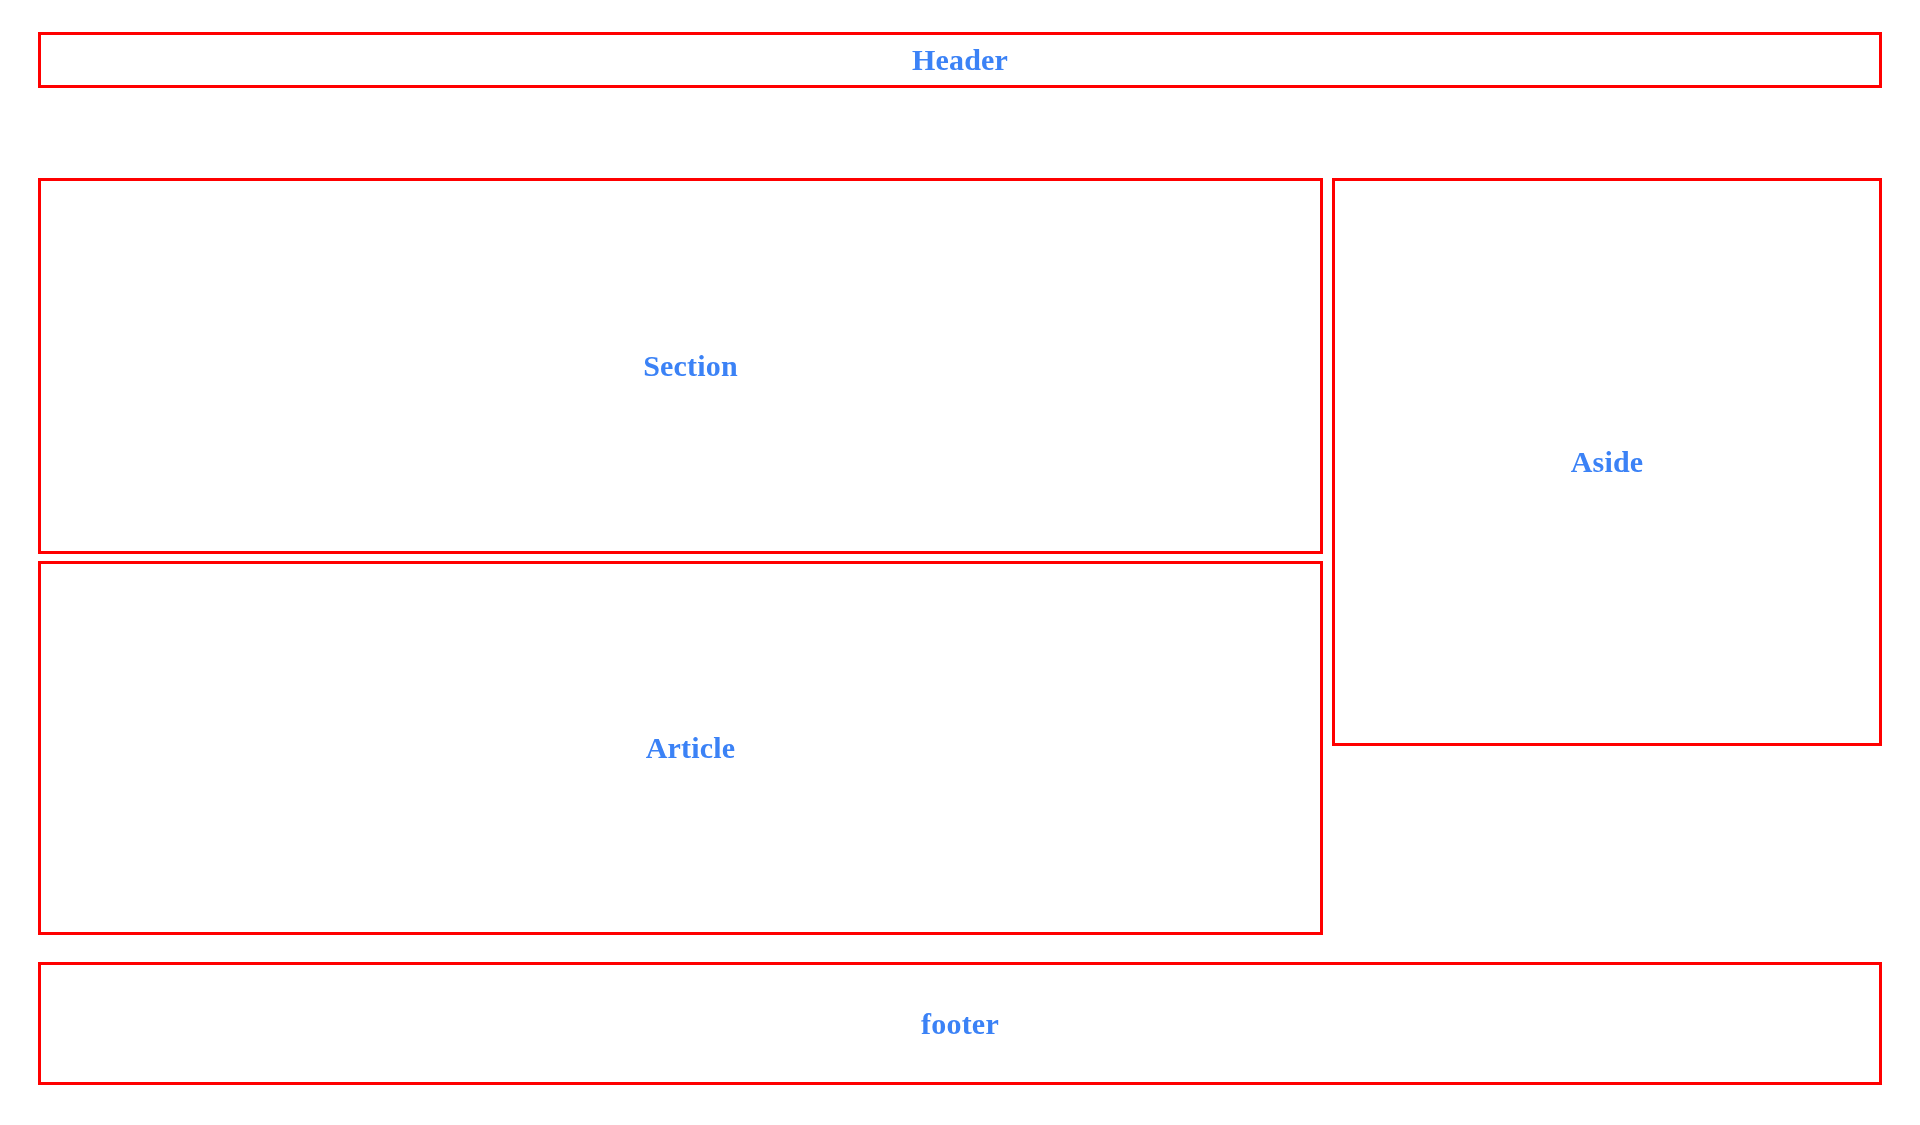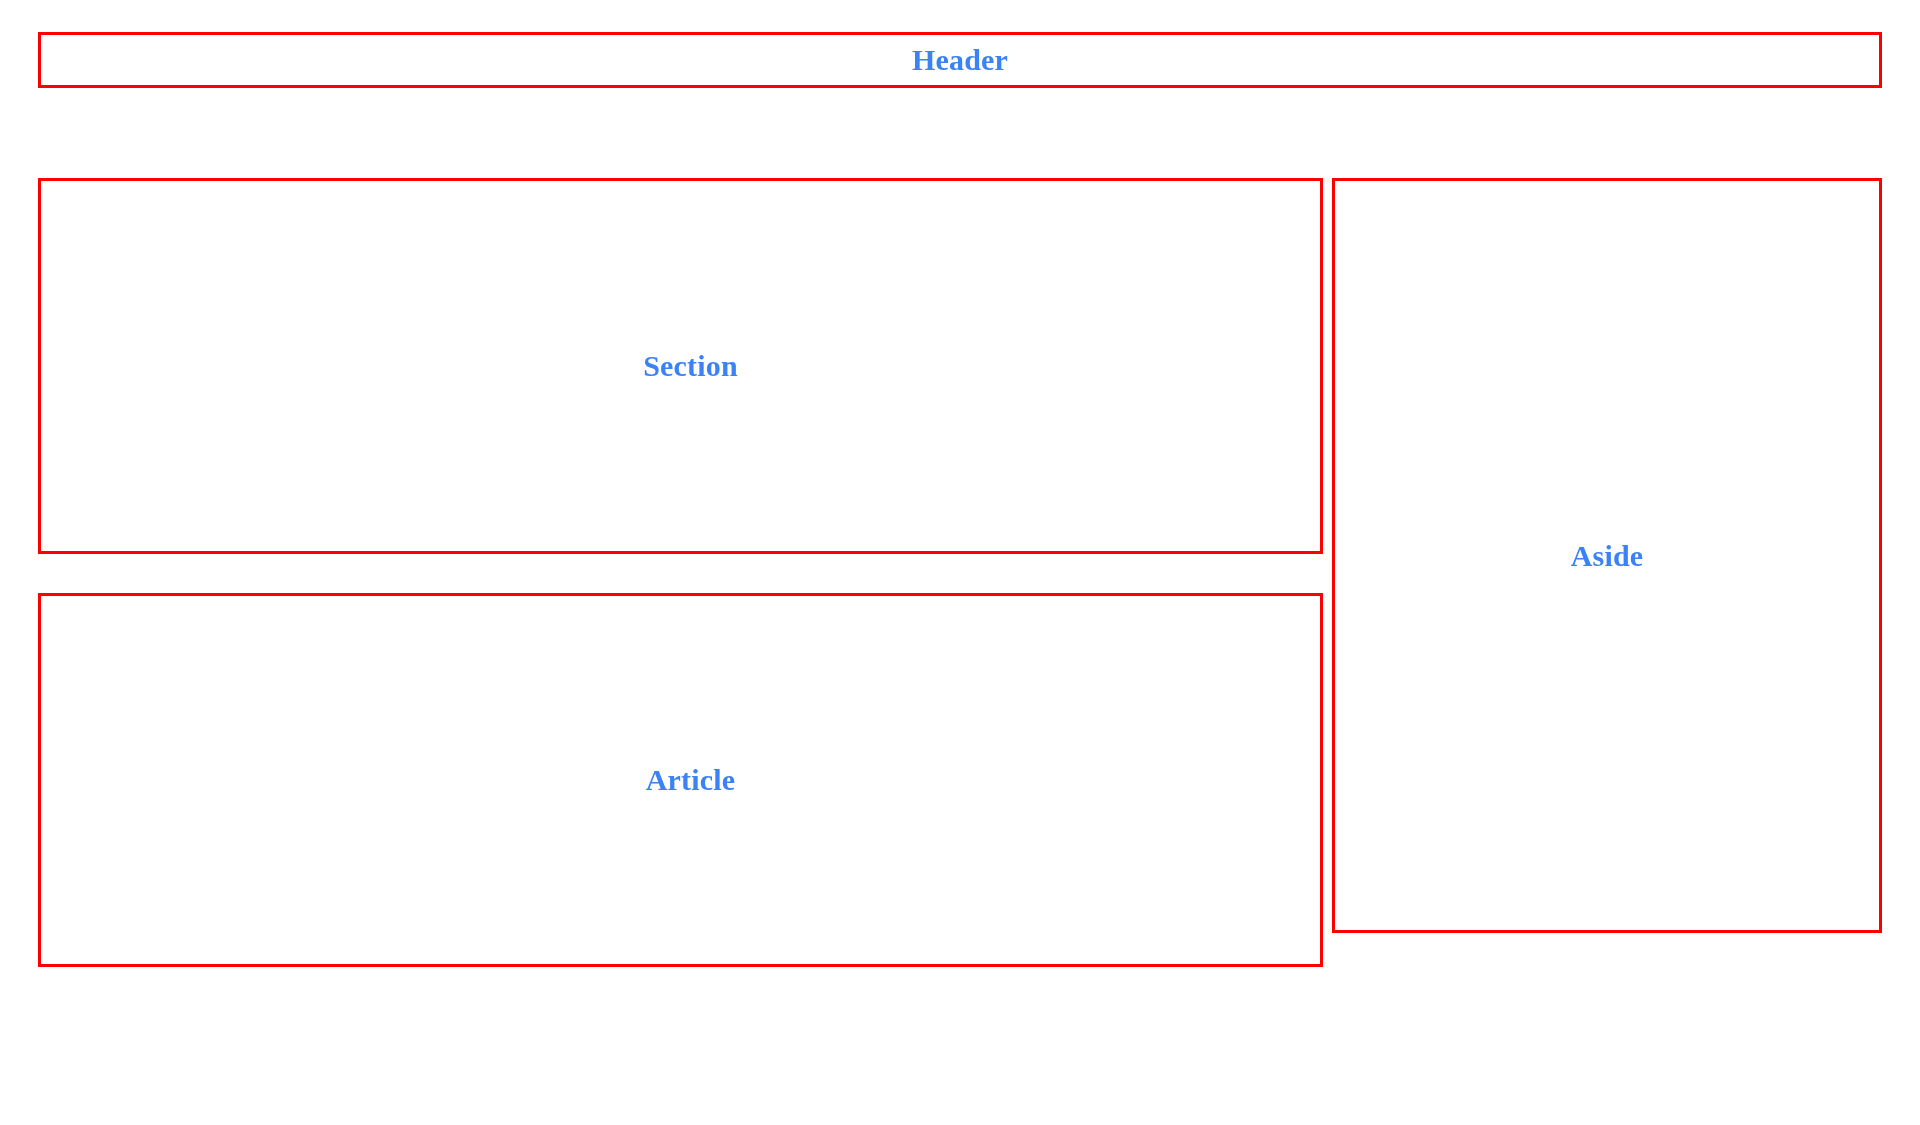--- a/index.html
+++ b/index.html
@@ -63,30 +63,30 @@
 
   #section-block {
     left: 38px;
     top: 178px;
     width: 1285px;
     height: 376px;
   }
 
   #article-block {
     left: 38px;
-    top: 593px;
+    top: 561px;
     width: 1285px;
     height: 374px;
   }
 
   #aside-block {
     left: 1332px;
     top: 178px;
     width: 550px;
-    height: 755px;
+    height: 568px;
   }
 
   #footer-block {
     left: 38px;
     top: 962px;
     width: 1844px;
     height: 123px;
   }
 
   
@@ -110,14 +110,17 @@
   </section>
 
   <article class="block" id="article-block">
     <span class="block-label">Article</span>
   </article>
 
   <aside class="block" id="aside-block">
     <span class="block-label">Aside</span>
   </aside>
 
+  <footer class="block" id="footer-block">
+    <span class="block-label">footer</span>
+  </footer>
 
 </div>
 
 </body></html>

